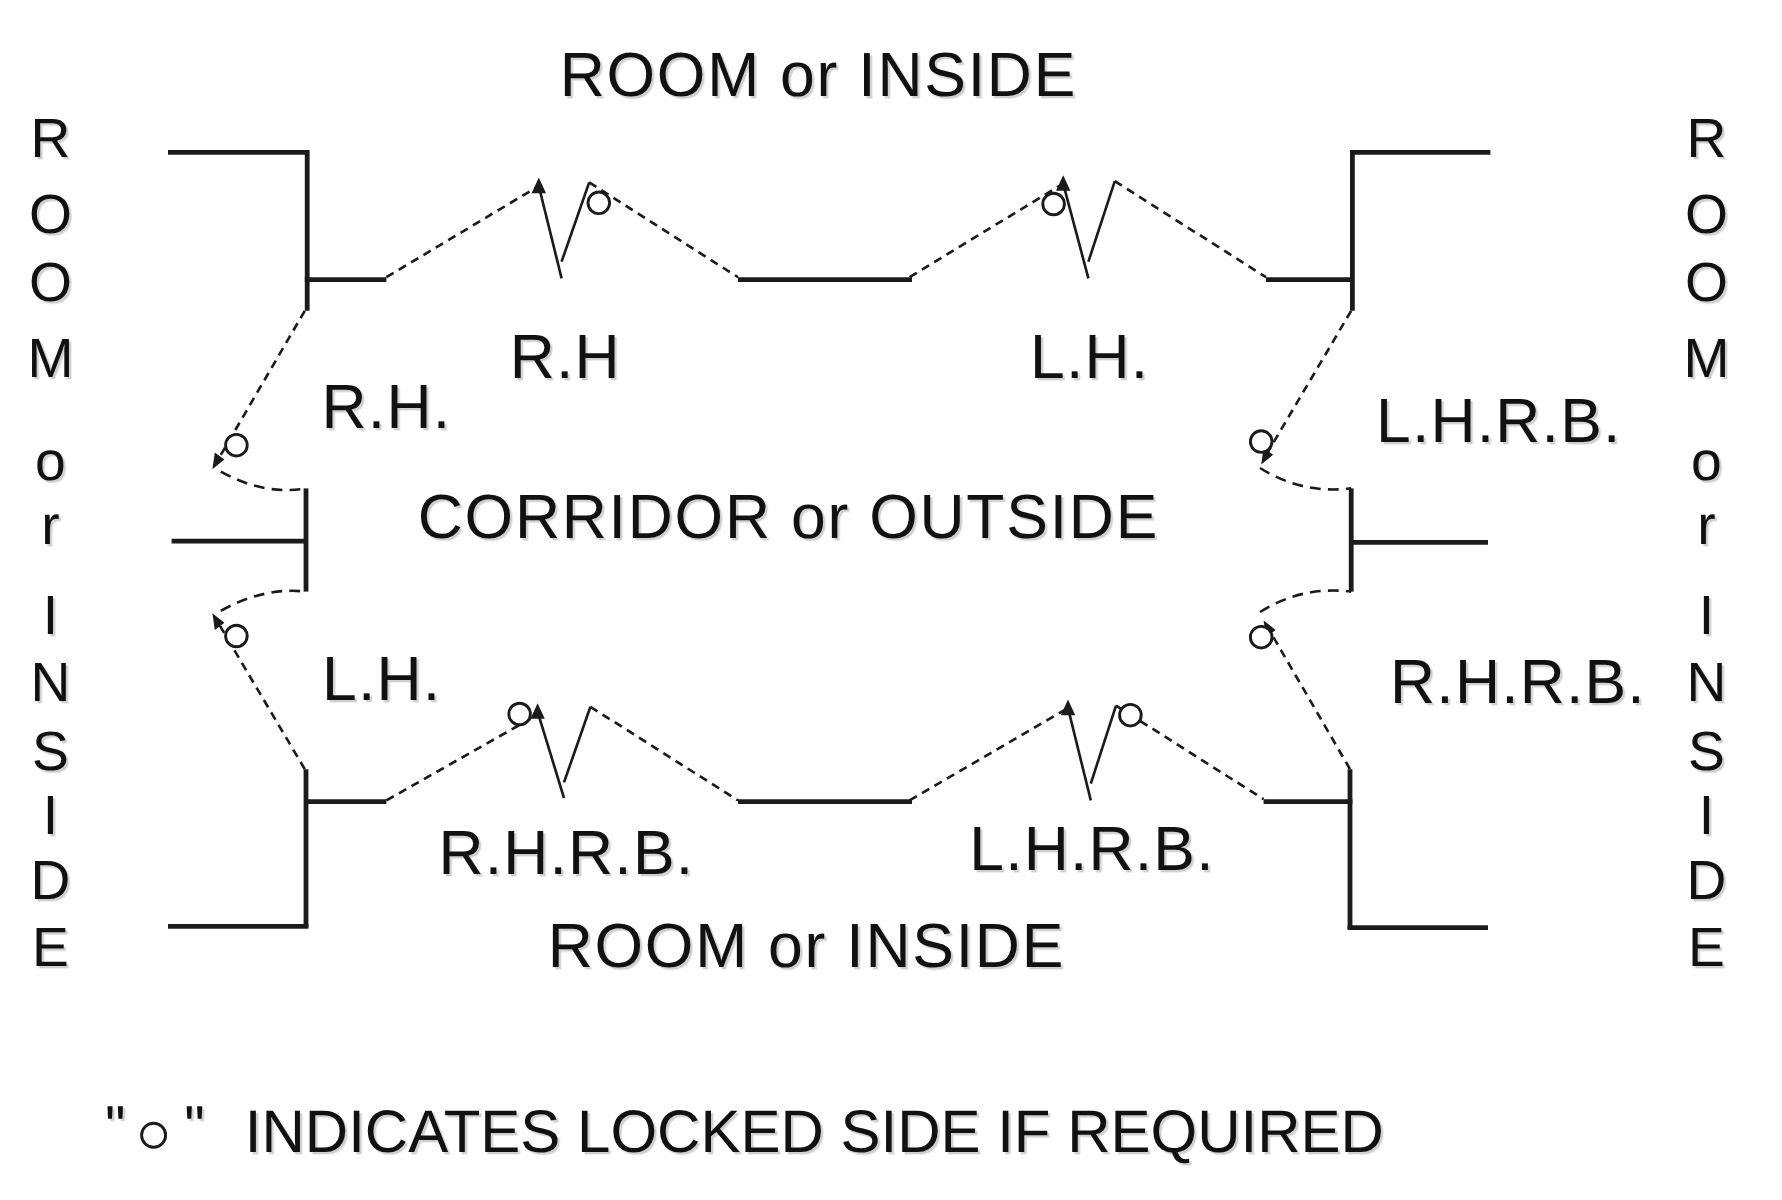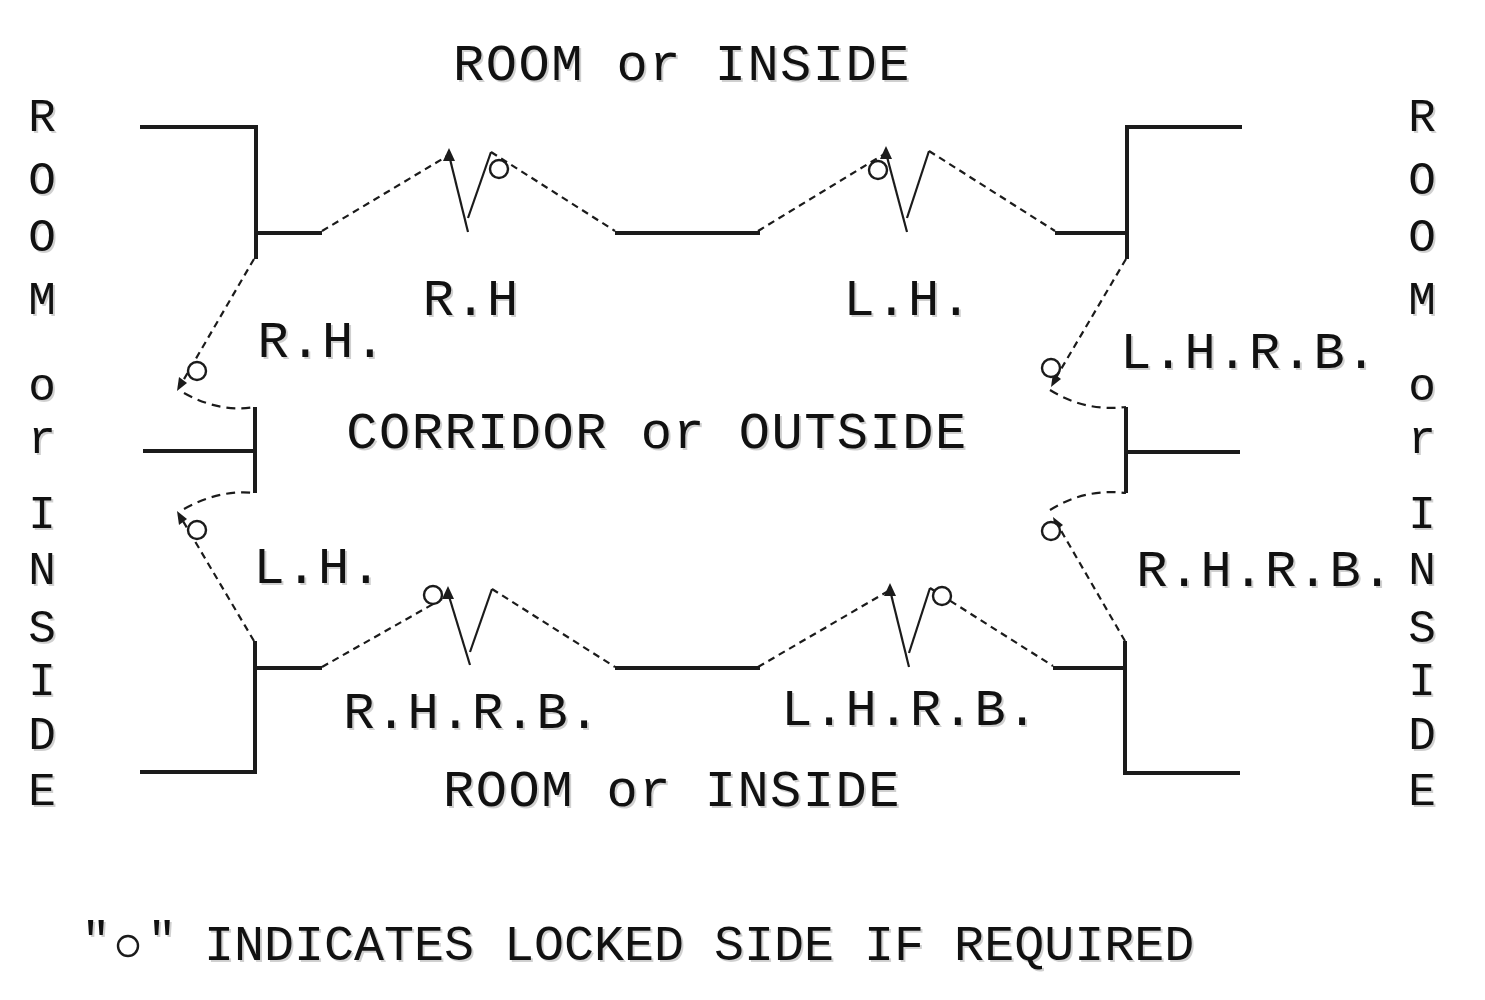--- a/index.html
+++ b/index.html
@@ -1,17 +1,17 @@
 <!DOCTYPE html>
 <html><head>
 <meta charset="utf-8">
 <style>
   html,body{margin:0;padding:0;background:#ffffff;}
   .canvas{position:relative;width:1485px;height:1000px;background:#ffffff;overflow:hidden;
-          font-family:Liberation Mono, monospace;}
+          font-family:Liberation Sans, sans-serif;}
   svg{position:absolute;left:0;top:0;}
   .wall{stroke:#1b1b1b;stroke-width:4;fill:none;stroke-linecap:butt;}
   .leaf{stroke:#1b1b1b;stroke-width:2.2;fill:none;stroke-dasharray:7 5;}
   .vee{stroke:#1b1b1b;stroke-width:2.2;fill:none;}
   .arc{stroke:#1b1b1b;stroke-width:2.2;fill:none;stroke-dasharray:9 6;}
   .lockcircle{fill:#ffffff;stroke:#1b1b1b;stroke-width:2.4;}
   .arrow{fill:#1b1b1b;stroke:none;}
   .txt{fill:#111111;filter:drop-shadow(2px 2px 0 rgba(120,120,120,0.35));}
   .big{font-size:52px;letter-spacing:1.5px;}
   .doorlbl{font-size:52px;letter-spacing:1px;}

